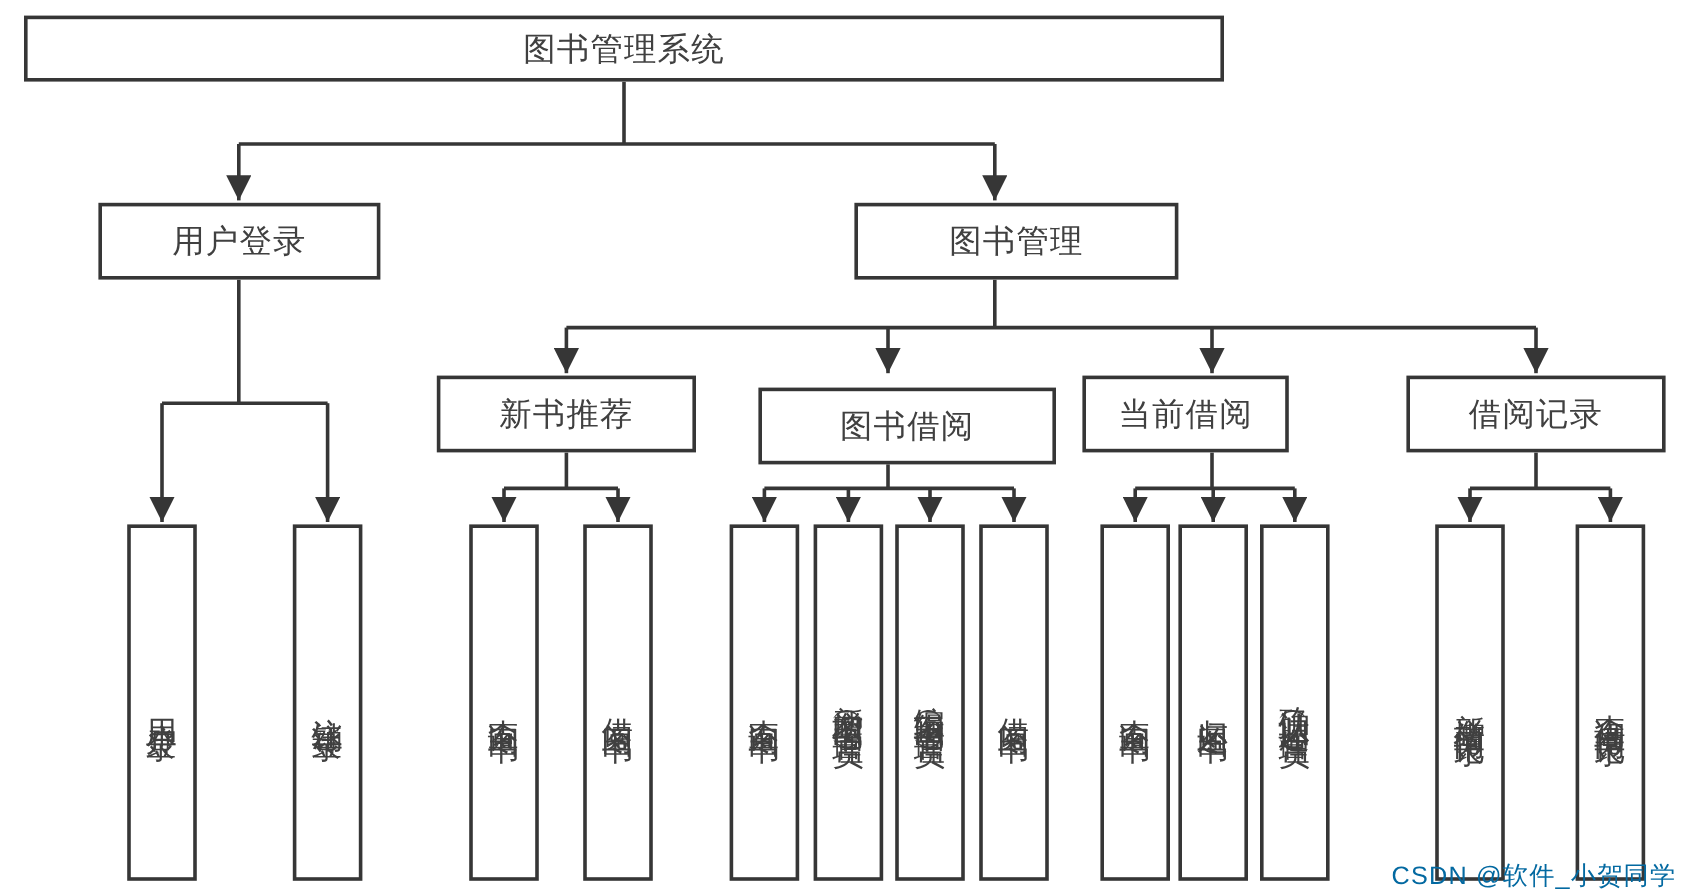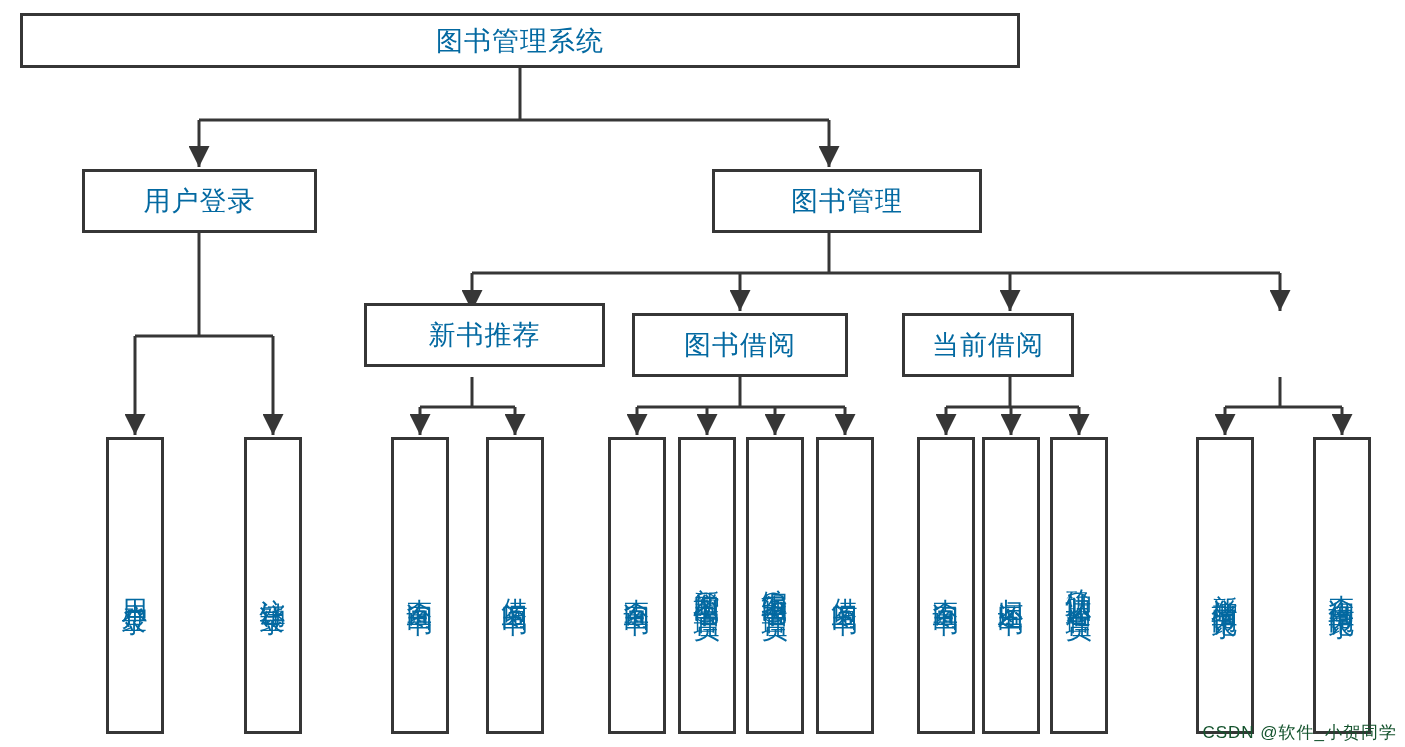--- a/index.html
+++ b/index.html
@@ -12,37 +12,37 @@
   }
   .wires{position:absolute;left:0;top:0;width:1405px;height:747px;}
   .box{
     position:absolute;
     box-sizing:border-box;
     border:3px solid #363636;
     background:#ffffff;
     display:flex;
     align-items:center;
     justify-content:center;
-    color:#0369a1;
+    color:#404040;
     z-index:2;
   }
   .h{font-size:27px;letter-spacing:1px;}
   .v{
     writing-mode:vertical-rl;
     text-orientation:mixed;
     font-size:26px;
     line-height:1;
     letter-spacing:4px;
   }
   .watermark{
     position:absolute;
     right:8px;
     bottom:3px;
-    font-size:17px;
-    color:#14532d;
+    font-size:21px;
+    color:#0369a1;
     letter-spacing:1px;
     z-index:3;
     white-space:nowrap;
   }
 </style>
 </head>
 <body>
 
 <div class="stage">
 
@@ -93,23 +93,24 @@
       <path d="M1225 407 V435" marker-end="url(#arr)"></path>
       <path d="M1342 407 V435" marker-end="url(#arr)"></path>
     </g>
   </svg>
 
   <div class="box h" style="left:20px;top:13px;width:1000px;height:55px">图书管理系统</div>
 
   <div class="box h" style="left:82px;top:169px;width:235px;height:64px">用户登录</div>
   <div class="box h" style="left:712px;top:169px;width:270px;height:64px">图书管理</div>
 
-  <div class="box h" style="left:364px;top:303px;width:241px;height:64px">新书推荐</div>
-  <div class="box h" style="left:632px;top:313px;width:216px;height:64px">图书借阅</div>
+  <div class="box h" style="left:364px;top:313px;width:216px;height:64px">新书推荐</div>
+  <div class="box h" style="left:632px;top:323px;width:248px;height:64px">图书借阅</div>
   <div class="box h" style="left:902px;top:313px;width:172px;height:64px">当前借阅</div>
+  <div class="box h" style="left:1172px;top:313px;width:216px;height:64px">借阅记录</div>
 
   <div class="box v" style="left:106px;top:437px;width:58px;height:297px">用户登录</div>
   <div class="box v" style="left:244px;top:437px;width:58px;height:297px">注销登录</div>
 
   <div class="box v" style="left:391px;top:437px;width:58px;height:297px">查询图书</div>
   <div class="box v" style="left:486px;top:437px;width:58px;height:297px">借阅图书</div>
 
   <div class="box v" style="left:608px;top:437px;width:58px;height:297px">查询图书</div>
   <div class="box v" style="left:678px;top:437px;width:58px;height:297px">新增图书（管理员）</div>
   <div class="box v" style="left:746px;top:437px;width:58px;height:297px">编辑图书（管理员）</div>

